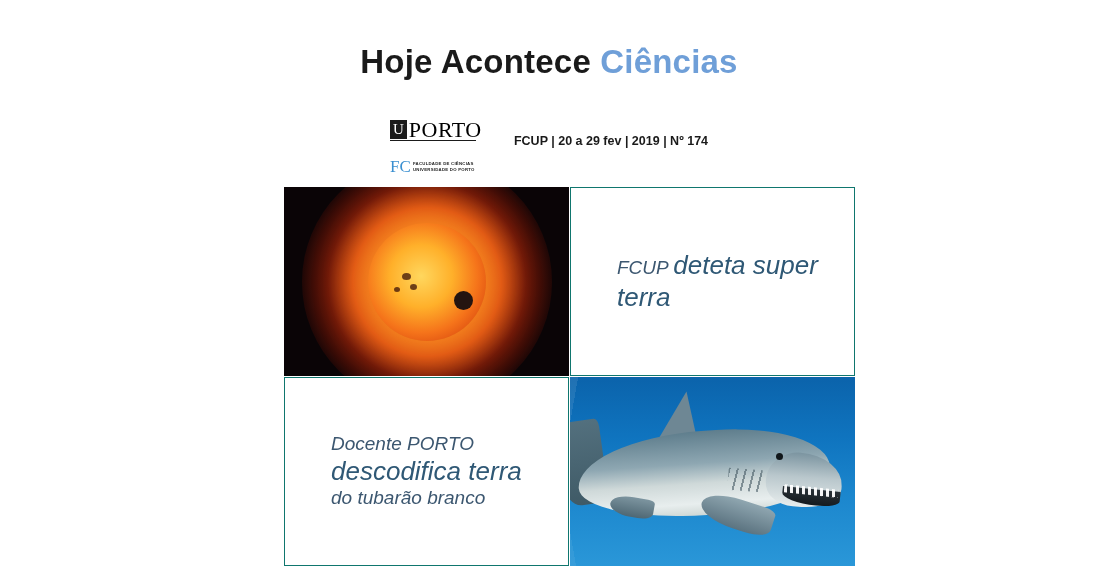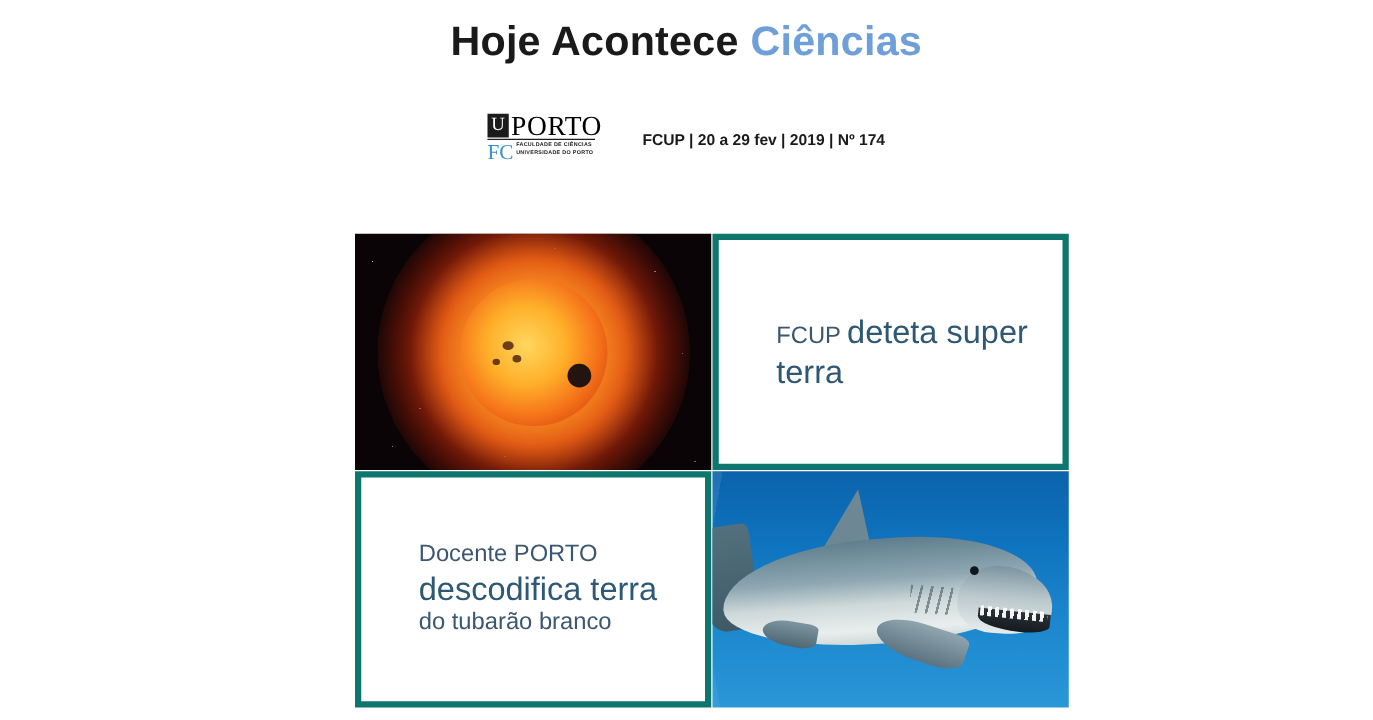--- a/index.html
+++ b/index.html
@@ -14,22 +14,22 @@
     color: #333333;
     overflow: hidden;
     position: relative;
   }
 
   
   .page-title {
     text-align: center;
     font-size: 33px;
     font-weight: bold;
-    margin: 0;
-    padding-top: 14px;
+    margin: 17px;
+    padding-top: 26px;
     letter-spacing: 0.2px;
   }
   .title-main { color: #1a1a1a; }
   .title-accent { color: #6f9fd8; }
 
   
   .masthead {
     display: flex;
     align-items: center;
     justify-content: center;
@@ -65,22 +65,23 @@
     letter-spacing: 0.5px;
   }
   .logo-rule {
     width: 86px;
     height: 1px;
     background: #1b1b1b;
     margin-top: 1px;
   }
   .logo-bottom {
     display: flex;
+    align-items: center;
     gap: 5px;
-    margin-top: 1px;
+    margin-top: 17px;
   }
   .logo-fc {
     font-family: "Liberation Serif", serif;
     font-size: 17px;
     line-height: 17px;
     color: #3a8fd0;
     position: relative;
     width: 18px;
   }
   .logo-faculty {
@@ -108,24 +109,25 @@
     grid-template-columns: 285px 285px;
     grid-template-rows: 189px 189px;
     gap: 1px;
   }
   .card {
     position: relative;
     overflow: hidden;
     background: #ffffff;
   }
   .card.text {
-    border: 5px solid #0f766e;
+    border: 1px solid #0f766e;
     box-sizing: border-box;
     display: flex;
     align-items: center;
+    font-style: italic;
   }
   .card-text-inner {
     padding: 0 20px 0 46px;
     line-height: 1.20;
     color: #3c5770;
   }
   .card-text-inner.alt { padding: 0 20px 0 46px; }
 
   .t-sm {
     font-size: 19px;

